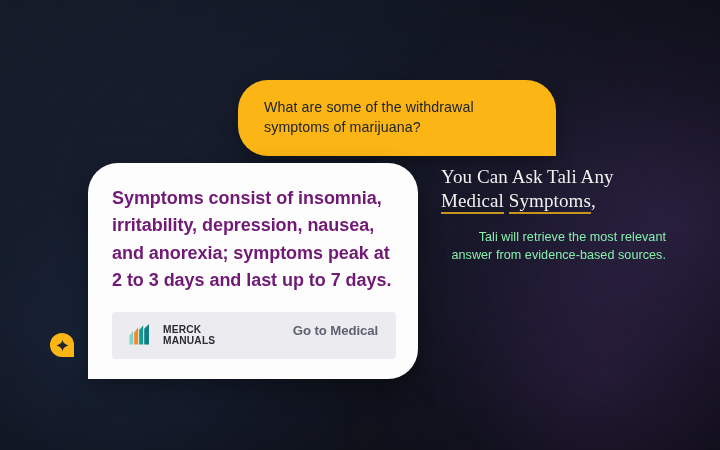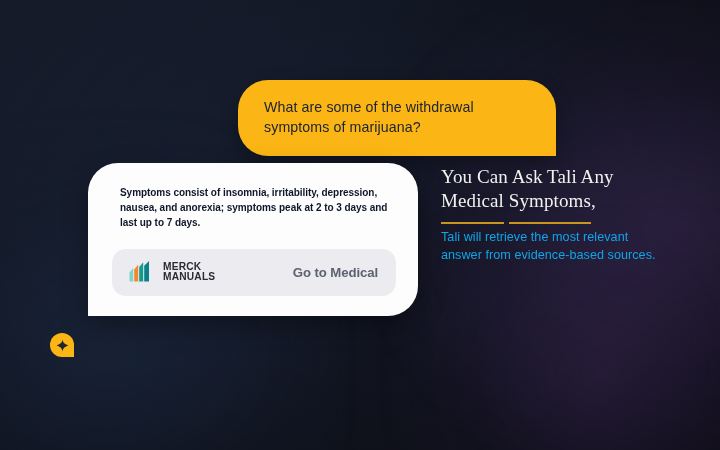--- a/index.html
+++ b/index.html
@@ -84,35 +84,34 @@
     left: 88px;
     top: 163px;
     width: 330px;
     box-sizing: border-box;
     padding: 22px 22px 20px 24px;
     background: #fdfdfd;
     border-radius: 30px 30px 30px 0;
     box-shadow: 0 10px 26px rgba(0,0,0,0.34);
   }
   .answer-text {
-    font-size: 10px;
+    font-size: 18px;
     line-height: 1.52;
     font-weight: 700;
-    color: #0f172a;
+    color: #701a75;
     letter-spacing: -0.05px;
-    margin: 0 0 18px 8px;
+    margin: 0 0 18px 0;
   }
 
   
   .source-row {
     display: flex;
-    align-items: center;
     justify-content: space-between;
     background: #ecebf0;
-    border-radius: 14px;
+    border-radius: 4px;
     padding: 11px 18px 11px 16px;
   }
   .source-brand {
     display: flex;
     align-items: center;
     gap: 8px;
   }
   .merck-mark {
     display: block;
     width: 27px;
@@ -161,29 +160,30 @@
     font-family: "Liberation Serif", serif;
     font-size: 19px;
     line-height: 1.255;
     color: #f2f1ee;
     font-weight: 400;
     margin: 0;
     letter-spacing: 0.1px;
   }
   .headline .ul {
     border-bottom: 2.5px solid #c8961f;
-    padding-bottom: 11px;
+    padding-bottom: 1px;
   }
   .subcopy {
     margin: 16px 0 0 0;
     font-size: 12.6px;
     line-height: 1.42;
-    color: #0ea5e9;
+    color: #86efac;
     letter-spacing: 0.05px;
     max-width: 225px;
+    text-align: right;
   }
 </style>
 </head>
 <body>
 
 <div id="stage">
 
   <div class="bg-base"></div>
   <div class="bg-glow-blue"></div>
   <div class="bg-glow-purple"></div>

